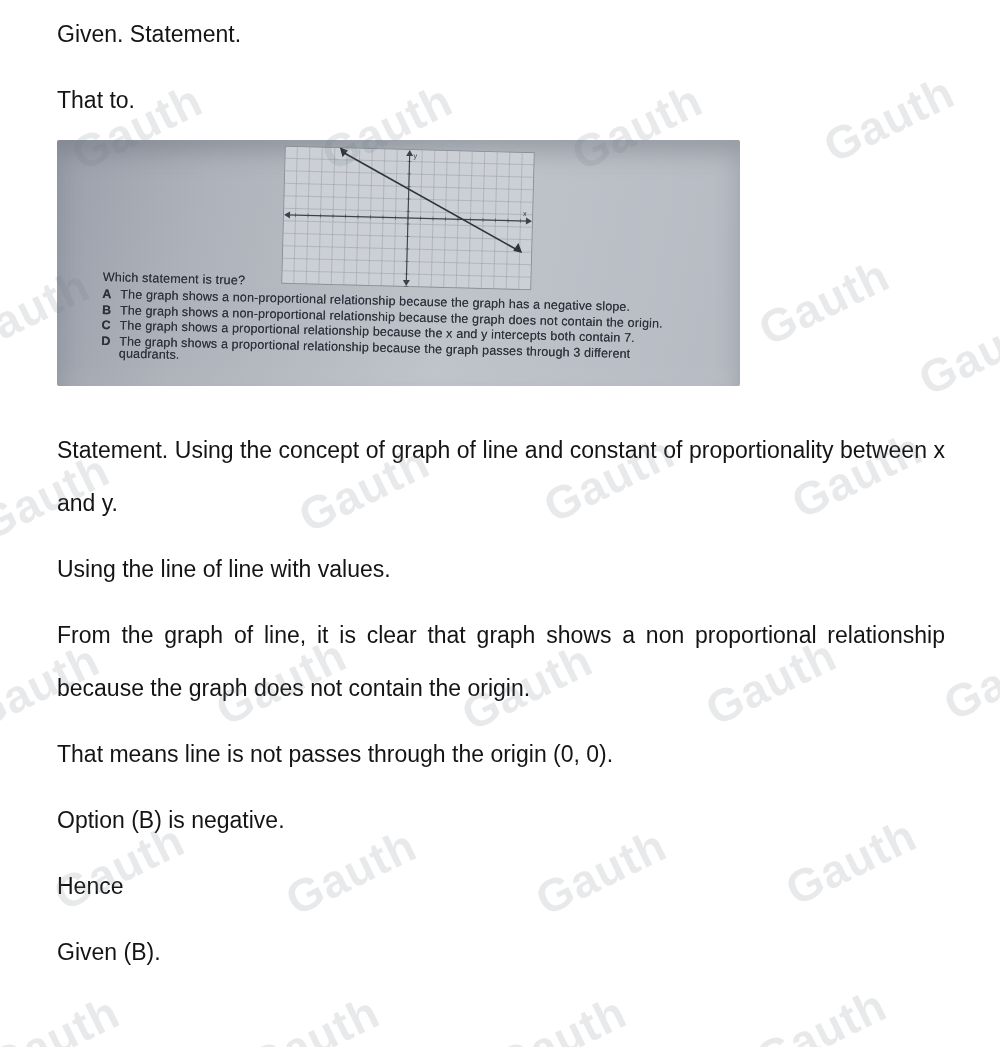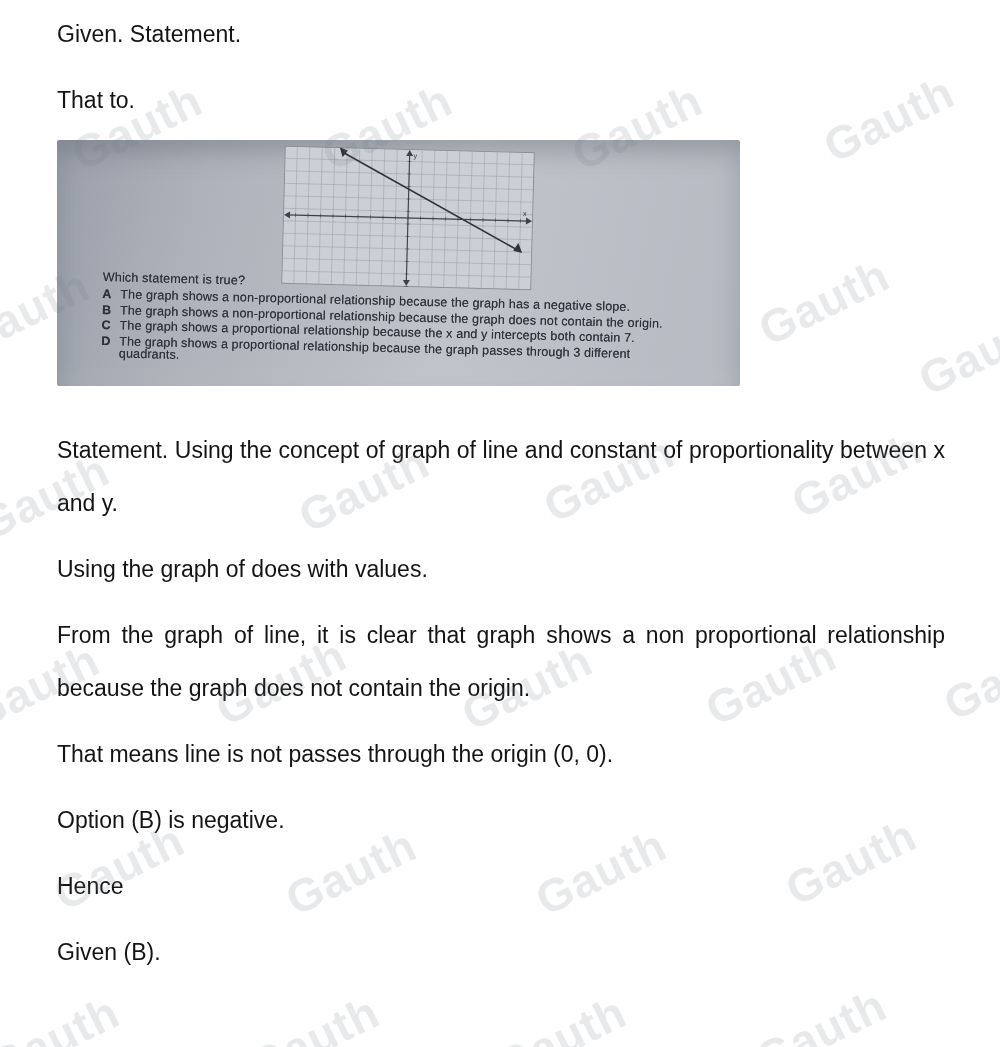--- a/index.html
+++ b/index.html
@@ -112,21 +112,21 @@
             <span class="opt-label">D</span>
             <span class="opt-text">The graph shows a proportional relationship because the graph passes through 3 different quadrants.</span>
           </div>
         </div>
 
       </div>
     </div>
 
     <div class="solution">
       <p class="text-line">Statement. Using the concept of graph of line and constant of proportionality between x and y.</p>
-      <p class="text-line">Using the graph of does with values.</p>
+      <p class="text-line">Using the line of line with values.</p>
       <p class="text-line">From the graph of line, it is clear that graph shows a non proportional relationship because the graph does not contain the origin.</p>
       <p class="text-line">That means line is not passes through the origin (0, 0).</p>
       <p class="text-line">Option (B) is negative.</p>
       <p class="text-line">Hence</p>
       <p class="text-line">Given (B).</p>
     </div>
   </div>
 
   <div class="watermark-layer">
     <span class="wm" style="left:68px;  top:100px;">Gauth</span>

